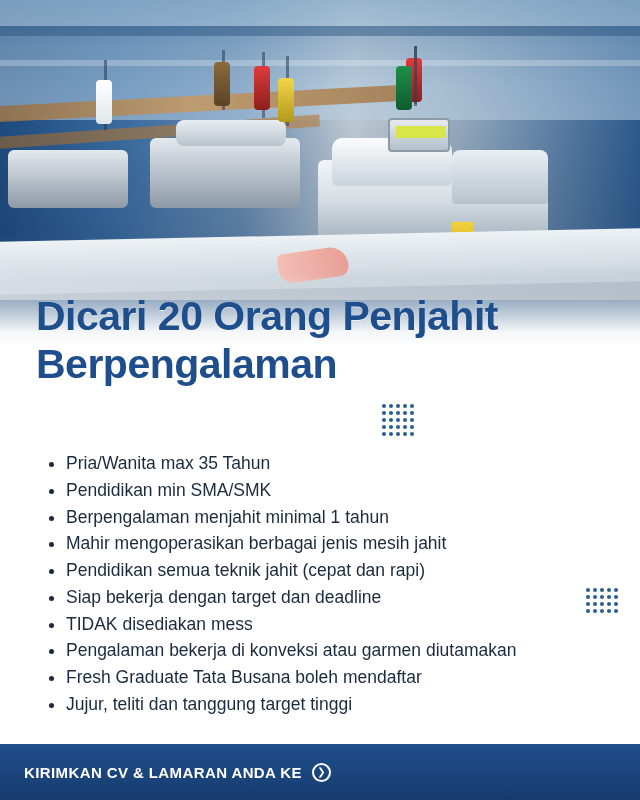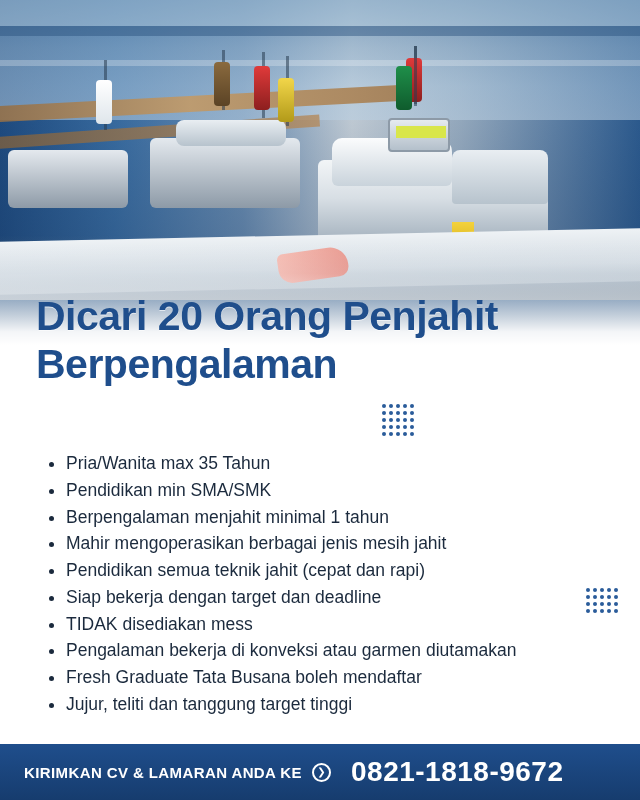--- a/index.html
+++ b/index.html
@@ -323,16 +323,15 @@
     <li>Pengalaman bekerja di konveksi atau garmen diutamakan</li>
     <li>Fresh Graduate Tata Busana boleh mendaftar</li>
     <li>Jujur, teliti dan tanggung target tinggi</li>
   </ul>
 
   <div class="footer">
     <div class="footer-left">
       <span class="footer-label">KIRIMKAN CV &amp; LAMARAN ANDA KE</span>
       <span class="arrow-circle">❯</span>
     </div>
-    <div class="phone">0821-1818-9672</div>
   </div>
 
 </div>
 
 </body></html>

